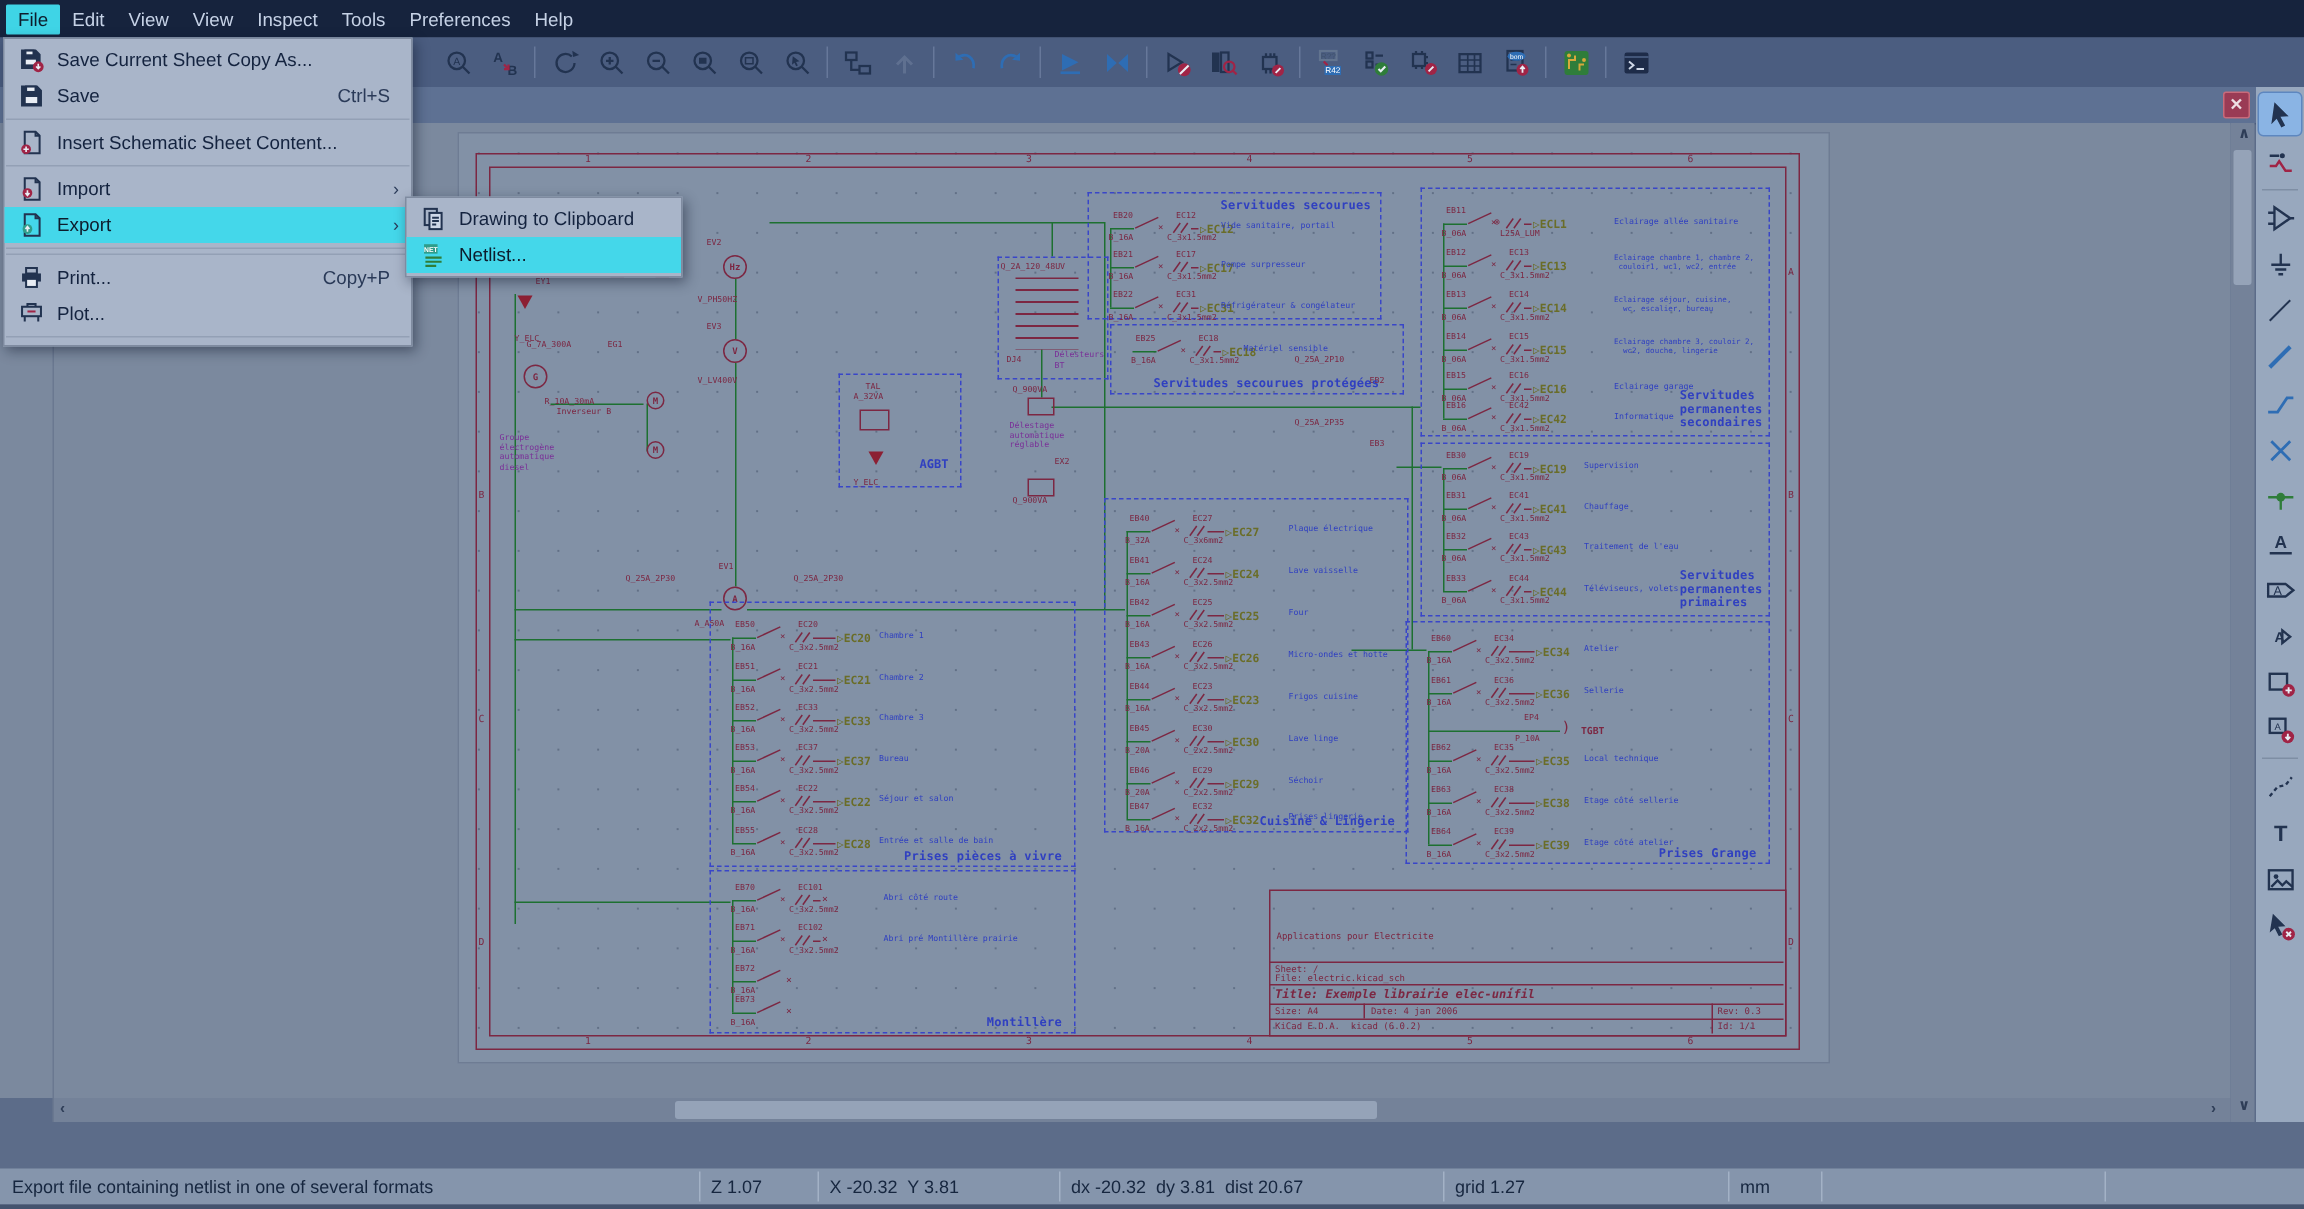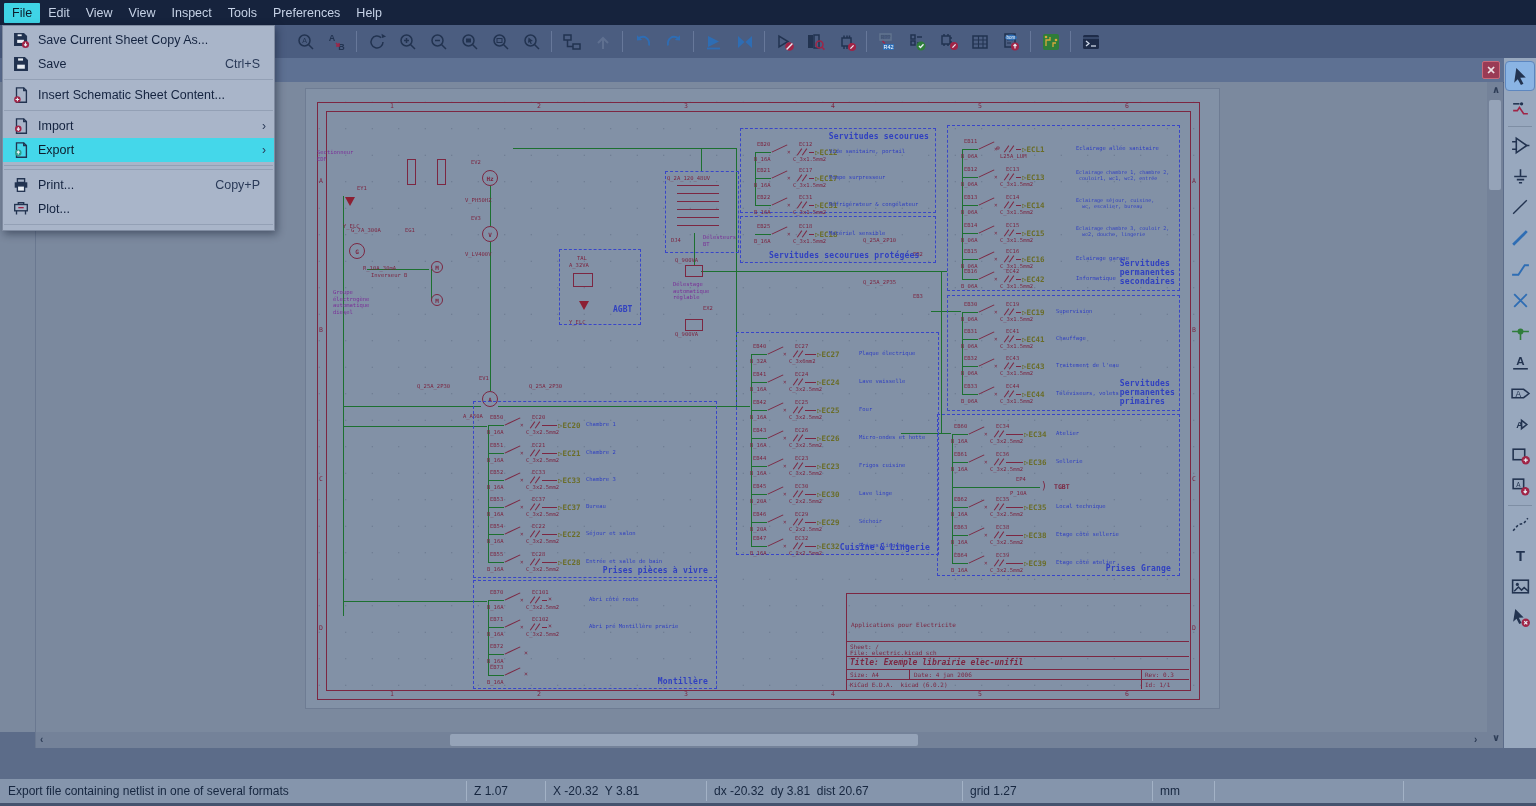--- a/index.html
+++ b/index.html
@@ -374,21 +374,21 @@
           <div class="st cm" style="left:361px;top:86px;">Q_2A_120_48UV</div>
           <div class="st cm" style="left:365px;top:148px;">DJ4</div>
           <div class="st cp" style="left:397px;top:145px;">Délesteurs
 BT</div>
           <div class="st cm" style="left:369px;top:168px;">Q_900VA</div>
           <div class="st cp" style="left:367px;top:192px;">Délestage
 automatique
 réglable</div>
           <div class="st cm" style="left:397px;top:216px;">EX2</div>
           <div class="st cm" style="left:369px;top:242px;">Q_900VA</div>
-          <div class="grp" style="left:434px;top:39px;width:196px;height:85px;">
+          <div class="grp" style="left:419px;top:39px;width:196px;height:85px;">
             <div class="gtitle" style="top: 3px; right: 6px;">Servitudes secourues</div>
             <div class="wire" style="left:14px;top:23px;width:1.2px;height:53px;"></div>
             <div style="position:absolute;left:0;top:0;width:196px;">
               <div class="wire" style="left:14px;top:23px;width:16px;height:1.2px;"></div>
               <div class="st cm" style="left:16px;top:12px;">EB20</div>
               <div class="sw" style="left:30px;top:19px;"></div>
               <div class="st cm" style="left:13px;top:27px;">B_16A</div>
               <div class="st cm" style="left:46px;top:19px;font-size:6px;">×</div>
               <div class="st cm" style="left:58px;top:12px;">EC12</div>
               <div class="sl" style="left:58px;top:19px;"></div>
@@ -1160,13 +1160,31 @@
       <div class="menu-item">
         <span class="mi-icon"><svg viewBox="0 0 20 20" fill="none" stroke="#223350" stroke-width="1.5">
             <rect x="3" y="5" width="14" height="7"></rect>
             <path d="M5 12v4M15 12v4M7 5V3h6v2"></path>
             <path d="M7 8.5h6" stroke="#a02446"></path>
           </svg></span>
         <span class="mi-label">Plot...</span>
       </div>
       <div class="menu-sep"></div>
     </div>
+  <div id="export-submenu" class="popup">
+      <div class="menu-item">
+        <span class="mi-icon"><svg viewBox="0 0 20 20" fill="none" stroke="#223350" stroke-width="1.5">
+            <rect x="3.5" y="2.5" width="9" height="12"></rect>
+            <rect x="7" y="5.5" width="9" height="12" fill="#cfd8e8"></rect>
+            <path d="M9 9h5M9 11.5h5M9 14h3"></path>
+          </svg></span>
+        <span class="mi-label">Drawing to Clipboard</span>
+      </div>
+      <div class="menu-item hl">
+        <span class="mi-icon"><svg viewBox="0 0 20 20" fill="none" stroke="#223350" stroke-width="1.5">
+            <rect x="3" y="2" width="10" height="7" fill="#2f9d8a" stroke="none"></rect>
+            <text x="8" y="7.6" font-size="5" fill="#fff" text-anchor="middle" font-weight="bold" stroke="none" font-family="Liberation Sans,sans-serif">NET</text>
+            <path d="M4 12h12M4 15h12M4 18h8" stroke="#2f7d3a" stroke-width="1.6"></path>
+          </svg></span>
+        <span class="mi-label">Netlist...</span>
+      </div>
+    </div>
 </div>
 
 </body></html>

